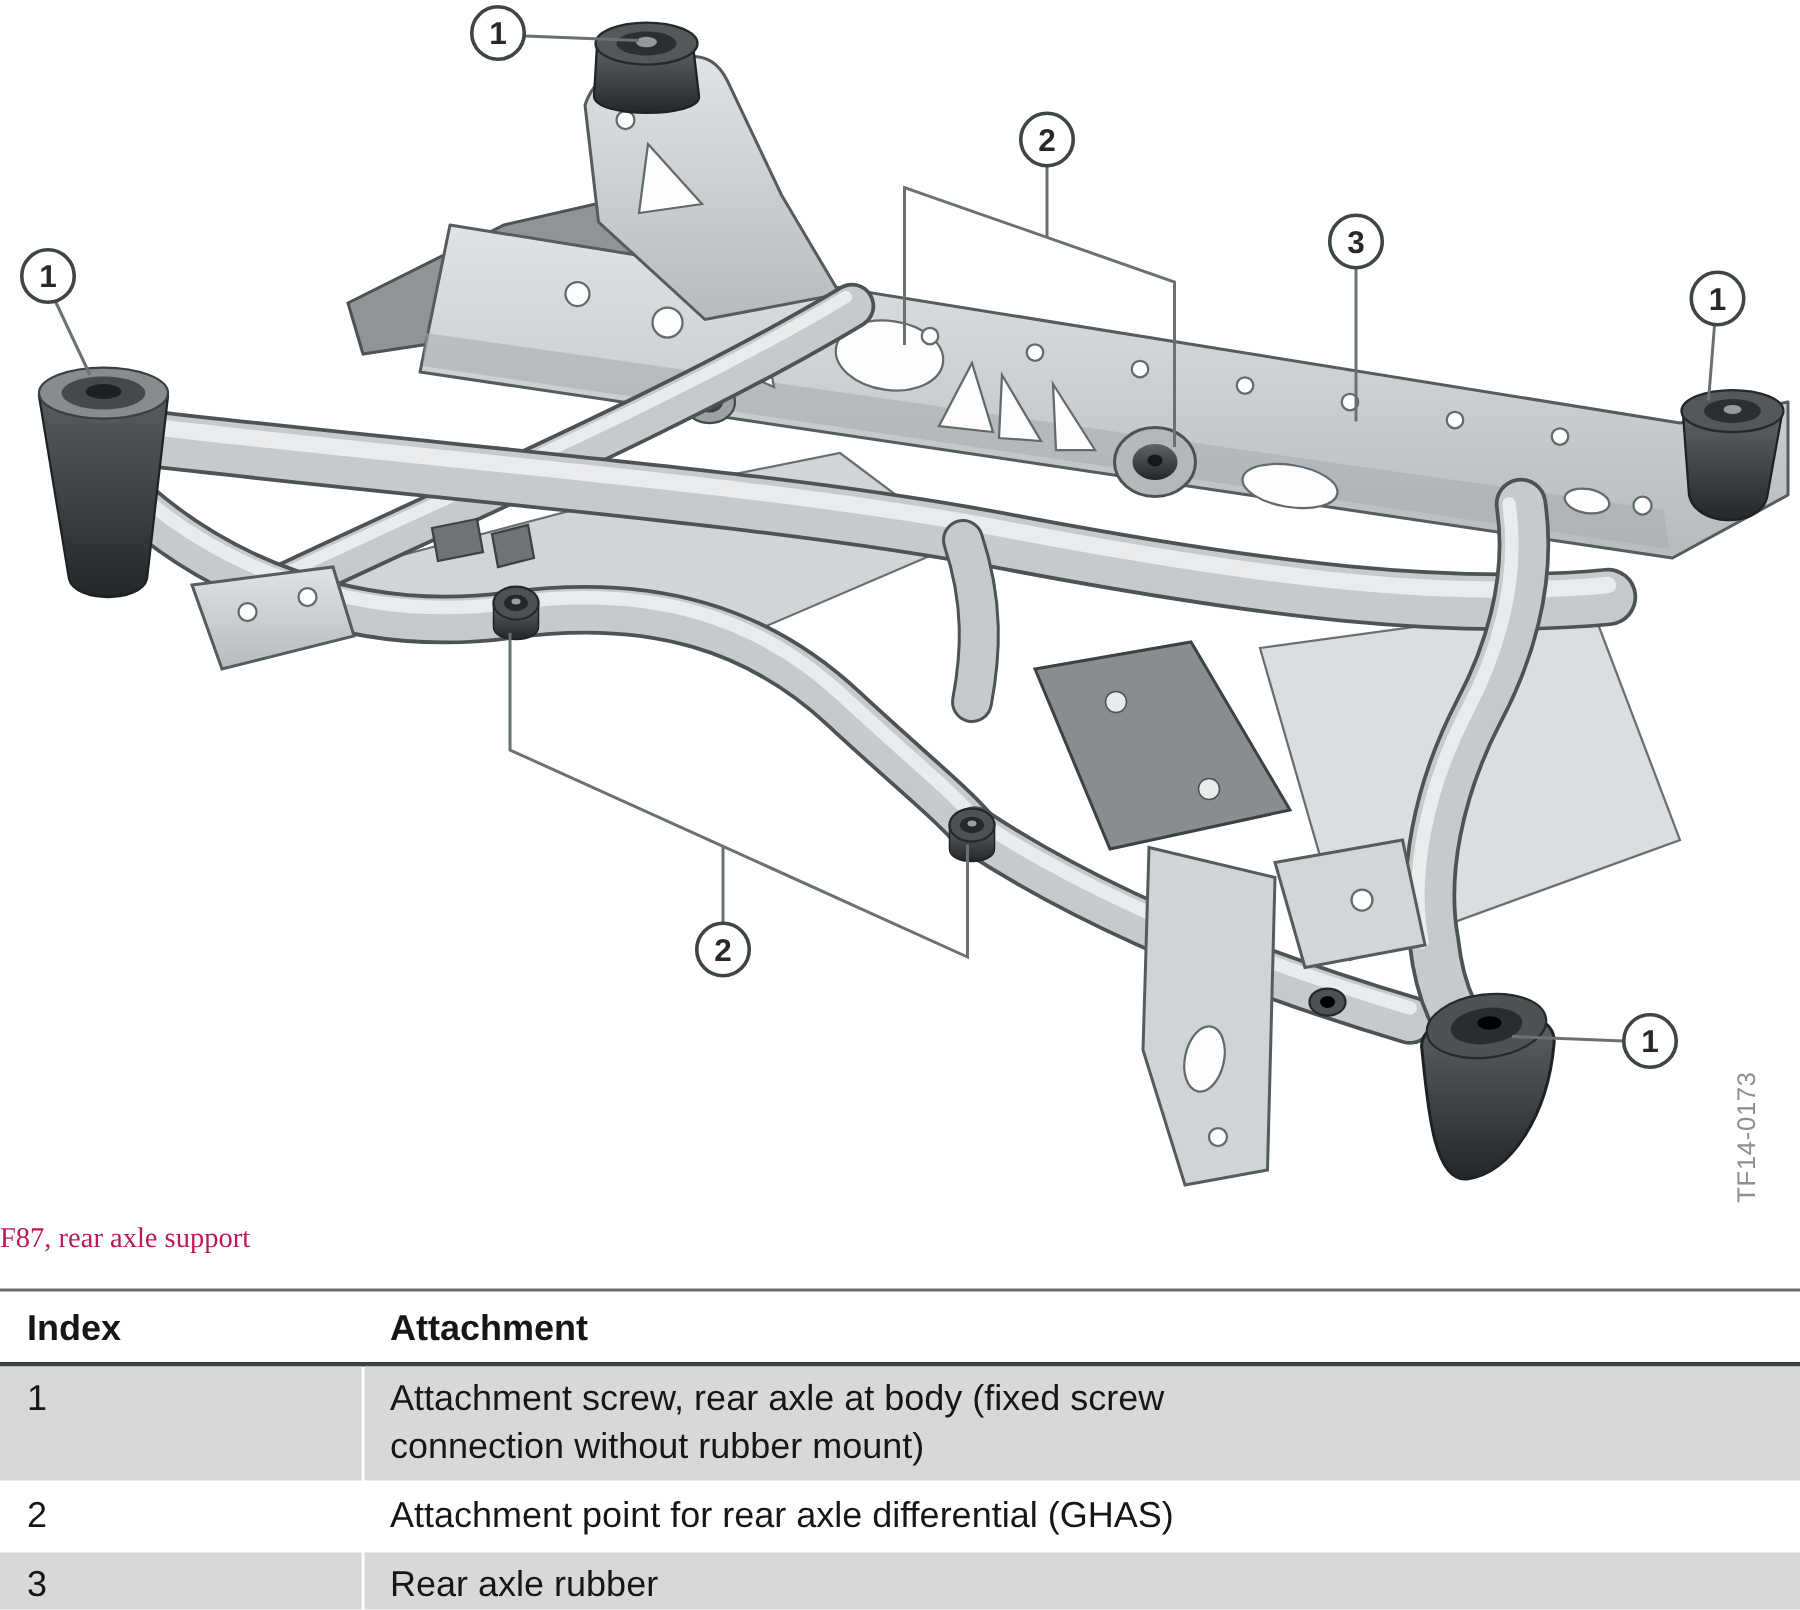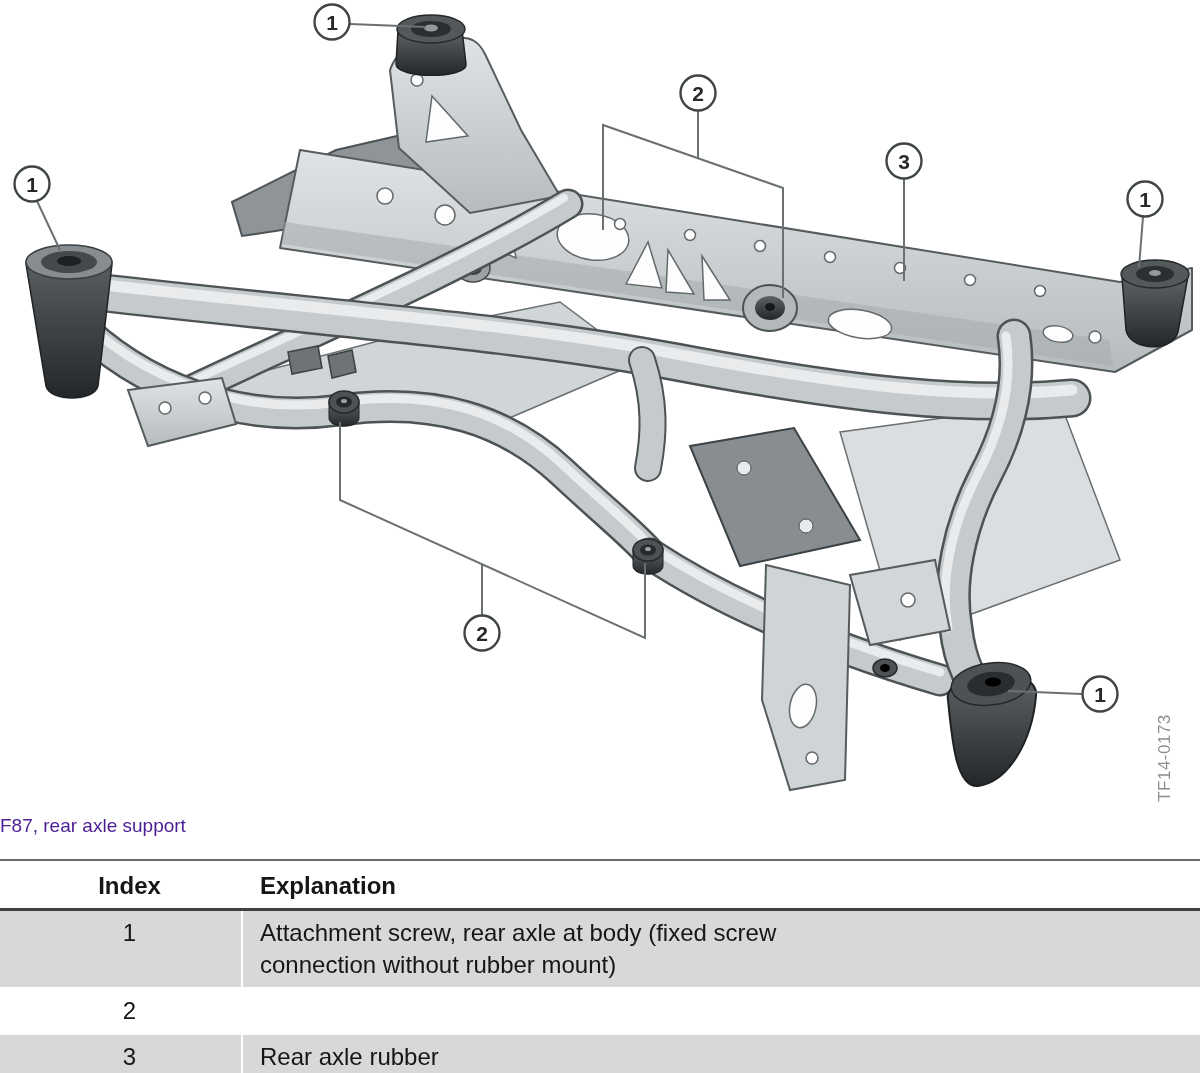--- a/index.html
+++ b/index.html
@@ -2,31 +2,31 @@
 <html><head>
 <meta charset="utf-8">
 <style>
   html,body{margin:0;padding:0;}
   body{
     width:1200px;height:1073px;background:#fff;overflow:hidden;position:relative;
     font-family:"Liberation Sans","DejaVu Sans",sans-serif;
   }
   .figure{position:absolute;top:0;left:0;width:1200px;height:812px;}
   .caption{
-    position:absolute;top:815px;left:0;font-size:19px;color:#4c1d95;letter-spacing:0;
+    position:absolute;top:815px;left:0;font-size:19px;color:#be185d;letter-spacing:0;font-family:Liberation Serif, serif;
   }
   
   .datatable{position:absolute;top:859px;left:0;width:1200px;bottom:0;font-size:24px;color:#161616;}
   .t-header{
     display:flex;background:#fff;border-top:2px solid #686c6f;border-bottom:3px solid #3e4245;
     font-weight:bold;
   }
   .t-header .c1,.t-header .c2{padding-top:11px;padding-bottom:8px;line-height:28px;}
   .t-row{display:flex;margin-bottom:2px;}
-  .c1{width:241px;box-sizing:border-box;padding-left:18px;text-align:center;}
+  .c1{width:241px;box-sizing:border-box;padding-left:18px;}
   .c2{flex:1;box-sizing:border-box;margin-left:2px;padding-left:17px;}
   .t-row .c1,.t-row .c2{padding-top:6px;padding-bottom:6px;line-height:32px;}
   .t-row.gray .c1,.t-row.gray .c2{background:#d8d8d8;}
   .t-row.last{min-height:65px;}
   .exp-text{max-width:590px;}
   
   .tU{stroke:#4d5255;fill:none;stroke-linecap:round;}
   .tM{stroke:#c5cacd;fill:none;stroke-linecap:round;}
   .tH{stroke:#eff1f2;fill:none;stroke-linecap:round;opacity:.85;}
   .hole{fill:#fdfdfe;stroke:#64696c;stroke-width:1.5;}
@@ -244,30 +244,33 @@
 
   <text class="wm" transform="rotate(-90 1170 758)" x="1170" y="758" text-anchor="middle">TF14-0173</text>
 </svg>
 
 <div class="caption">F87, rear axle support</div>
 </div>
 
 <div class="datatable">
   <div class="t-header">
     <div class="c1">Index</div>
-    <div class="c2">Explanation</div>
+    <div class="c2">Attachment</div>
   </div>
   <div class="t-row gray">
     <div class="c1">1</div>
     <div class="c2">
       <div class="exp-text">Attachment screw, rear axle at body (fixed screw connection without rubber mount)</div>
     </div>
   </div>
   <div class="t-row">
     <div class="c1">2</div>
+    <div class="c2">
+      <div class="exp-text">Attachment point for rear axle differential (GHAS)</div>
+    </div>
   </div>
   <div class="t-row gray last">
     <div class="c1">3</div>
     <div class="c2">
       <div class="exp-text">Rear axle rubber</div>
     </div>
   </div>
 </div>
 
 </body></html>

